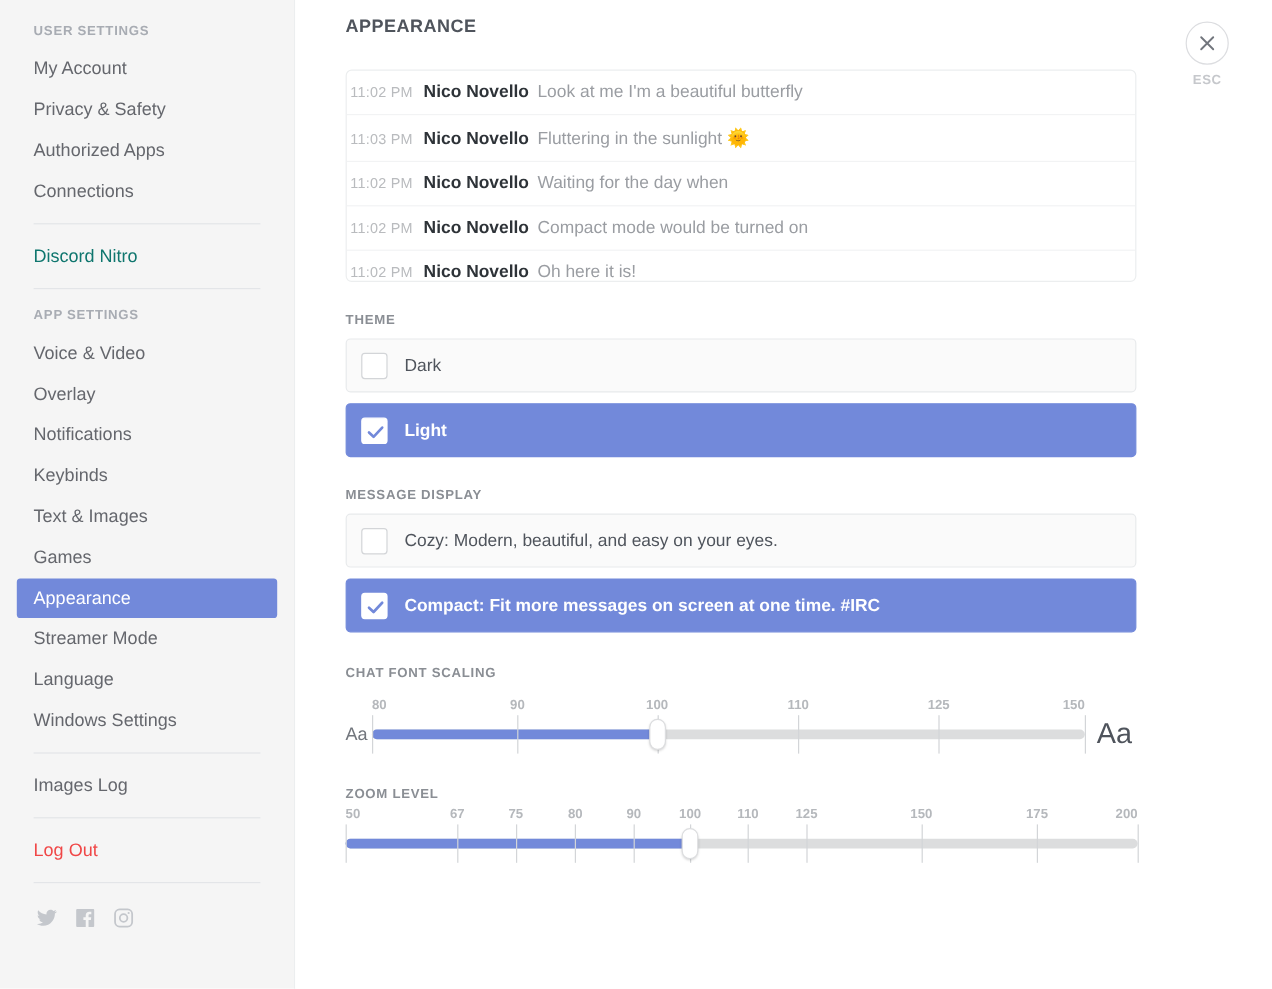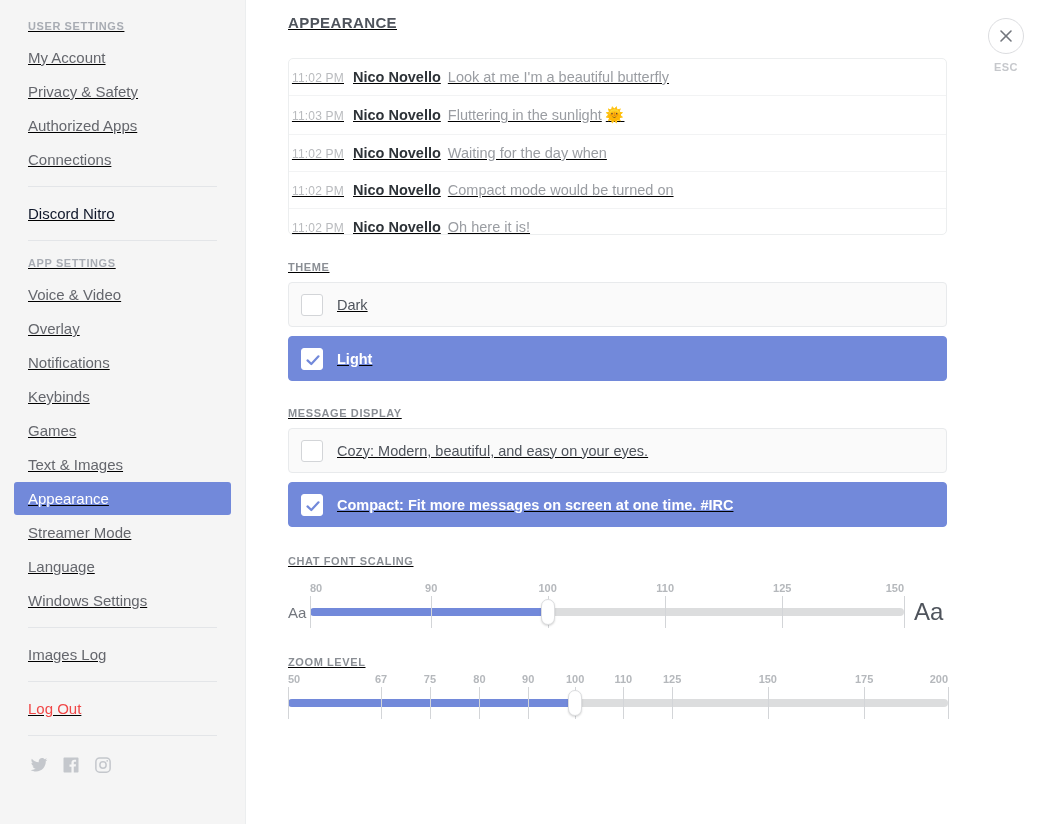--- a/index.html
+++ b/index.html
@@ -2,21 +2,21 @@
 <html><head>
 <meta charset="utf-8">
 <style>
   * { box-sizing: border-box; margin: 0; padding: 0; }
   html, body {
     width: 1060px; height: 824px;
     background: #ffffff;
     font-family: "Liberation Sans", sans-serif;
     overflow: hidden;
   }
-  .app { position: relative; width: 1060px; height: 824px; display: flex; text-decoration: underline; }
+  .app { position: relative; width: 1060px; height: 824px; display: flex; }
 
   
   .sidebar {
     width: 246px; height: 824px;
     background: #f5f5f5;
     border-right: 1px solid #eceeef;
     padding: 0 0 0 0;
     position: relative;
     flex: 0 0 246px;
   }
@@ -24,21 +24,21 @@
   .sb-heading {
     font-size: 11px; font-weight: bold; letter-spacing: 0.6px;
     color: #a8acb3; padding: 6px 14px 8px 14px; text-transform: uppercase;
   }
   .sb-item {
     font-size: 15px; color: #65676d;
     padding: 7px 14px; margin: 1px 0;
     border-radius: 3px; cursor: pointer; line-height: 19px;
     white-space: nowrap;
   }
-  .sb-item.nitro { color: #0f172a; }
+  .sb-item.nitro { color: #0f766e; }
   .sb-item.logout { color: #f04747; }
   .sb-item.active { background: #7289da; color: #ffffff; }
   .sb-sep { height: 1px; background: #e3e5e8; margin: 10px 14px; }
   .socials { display: flex; gap: 14px; padding: 10px 16px 0 16px; align-items: center; }
   .socials .ico { width: 18px; height: 18px; display: block; }
   .socials .ico svg { display: block; }
 
   
   .main {
     position: relative;
@@ -156,22 +156,22 @@
           <div class="sb-item">Authorized Apps</div>
           <div class="sb-item">Connections</div>
           <div class="sb-sep"></div>
           <div class="sb-item nitro">Discord Nitro</div>
           <div class="sb-sep"></div>
           <div class="sb-heading">APP SETTINGS</div>
           <div class="sb-item">Voice &amp; Video</div>
           <div class="sb-item">Overlay</div>
           <div class="sb-item">Notifications</div>
           <div class="sb-item">Keybinds</div>
+          <div class="sb-item">Text &amp; Images</div>
           <div class="sb-item">Games</div>
-          <div class="sb-item">Text &amp; Images</div>
           <div class="sb-item active">Appearance</div>
           <div class="sb-item">Streamer Mode</div>
           <div class="sb-item">Language</div>
           <div class="sb-item">Windows Settings</div>
           <div class="sb-sep"></div>
           <div class="sb-item">Images Log</div>
           <div class="sb-sep"></div>
           <div class="sb-item logout">Log Out</div>
         </div>
       <div class="sb-sep"></div>

